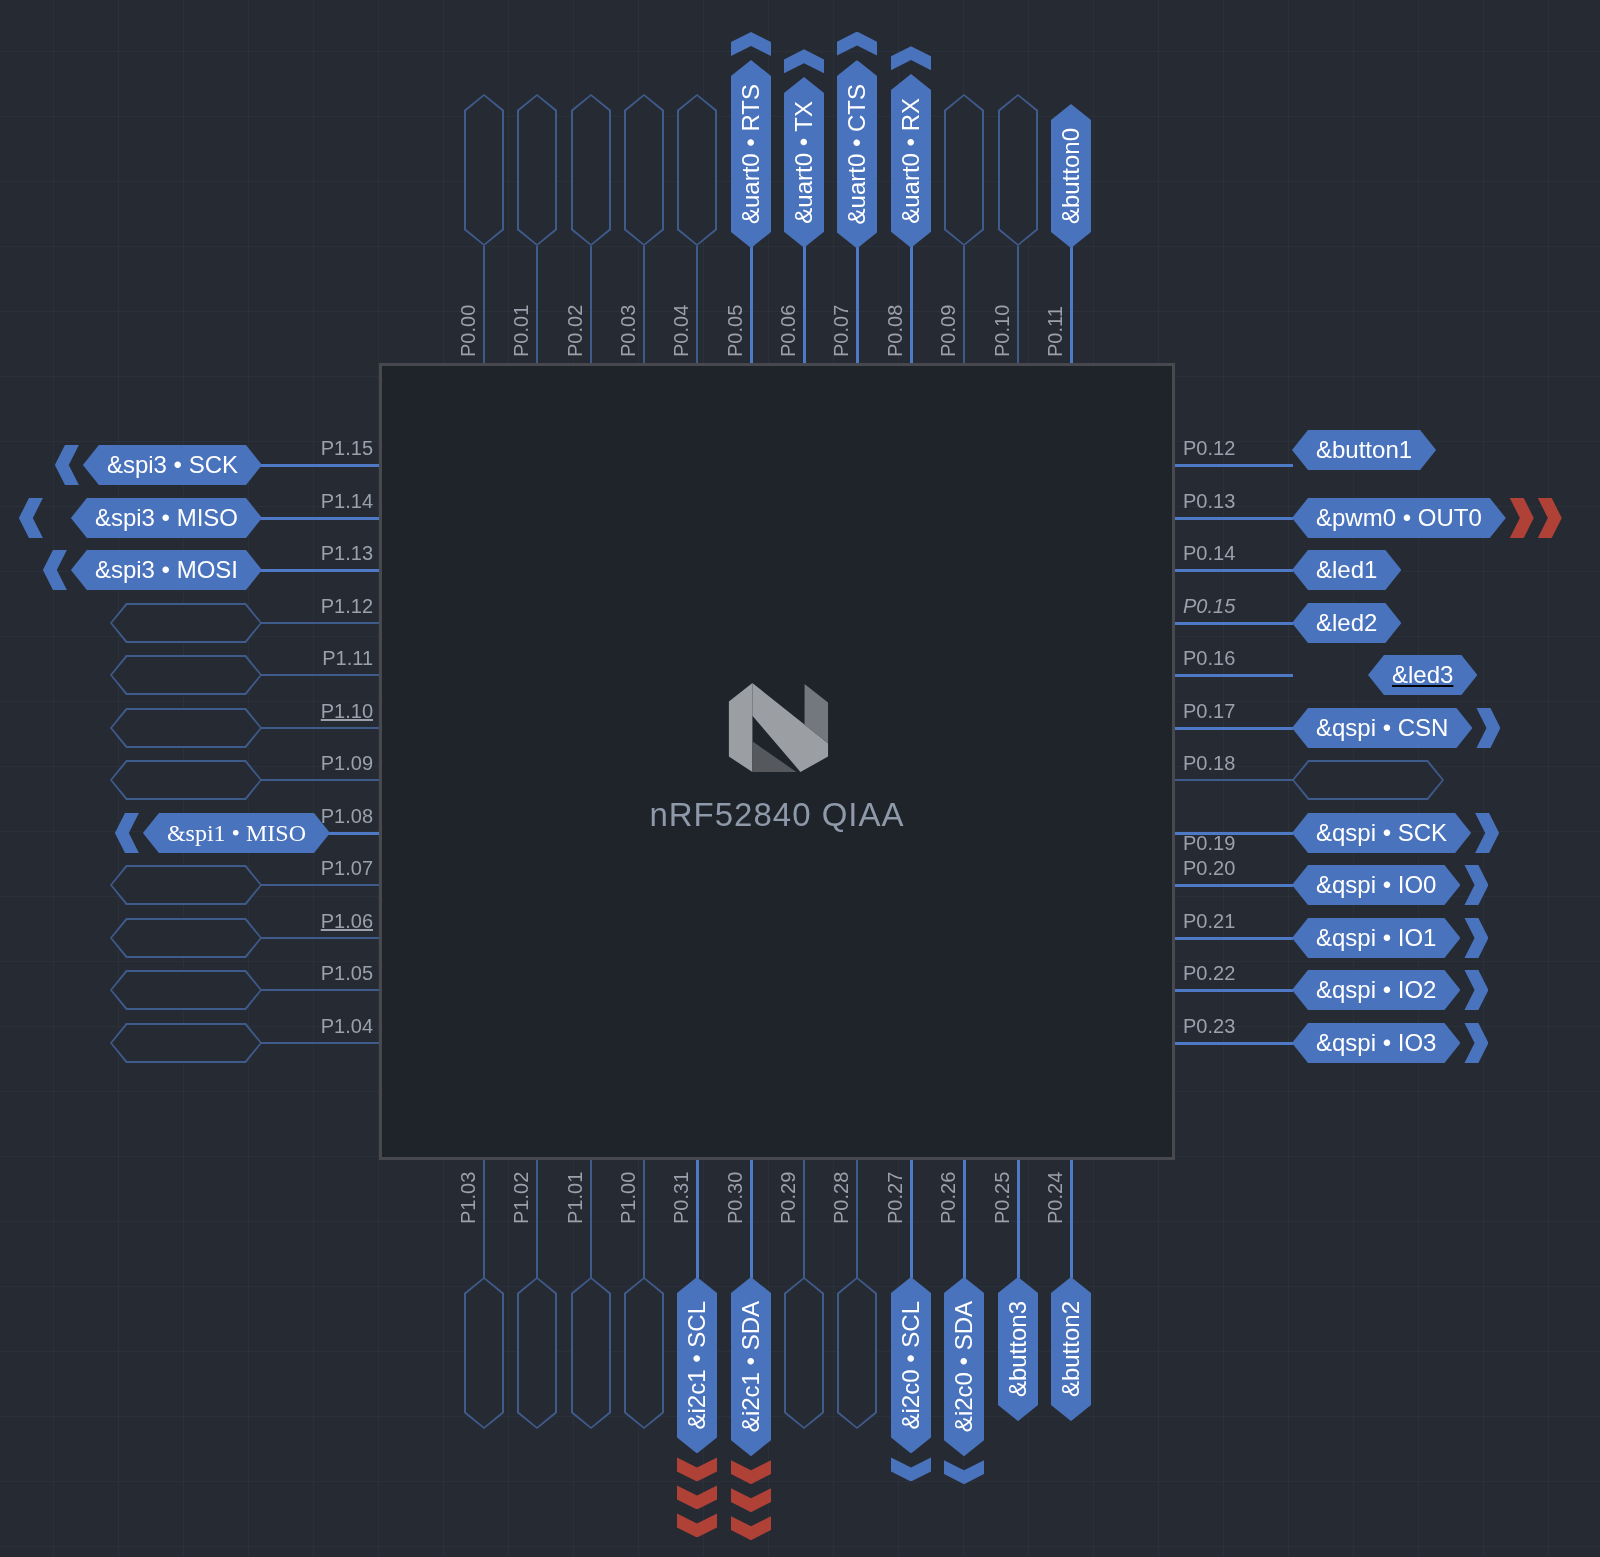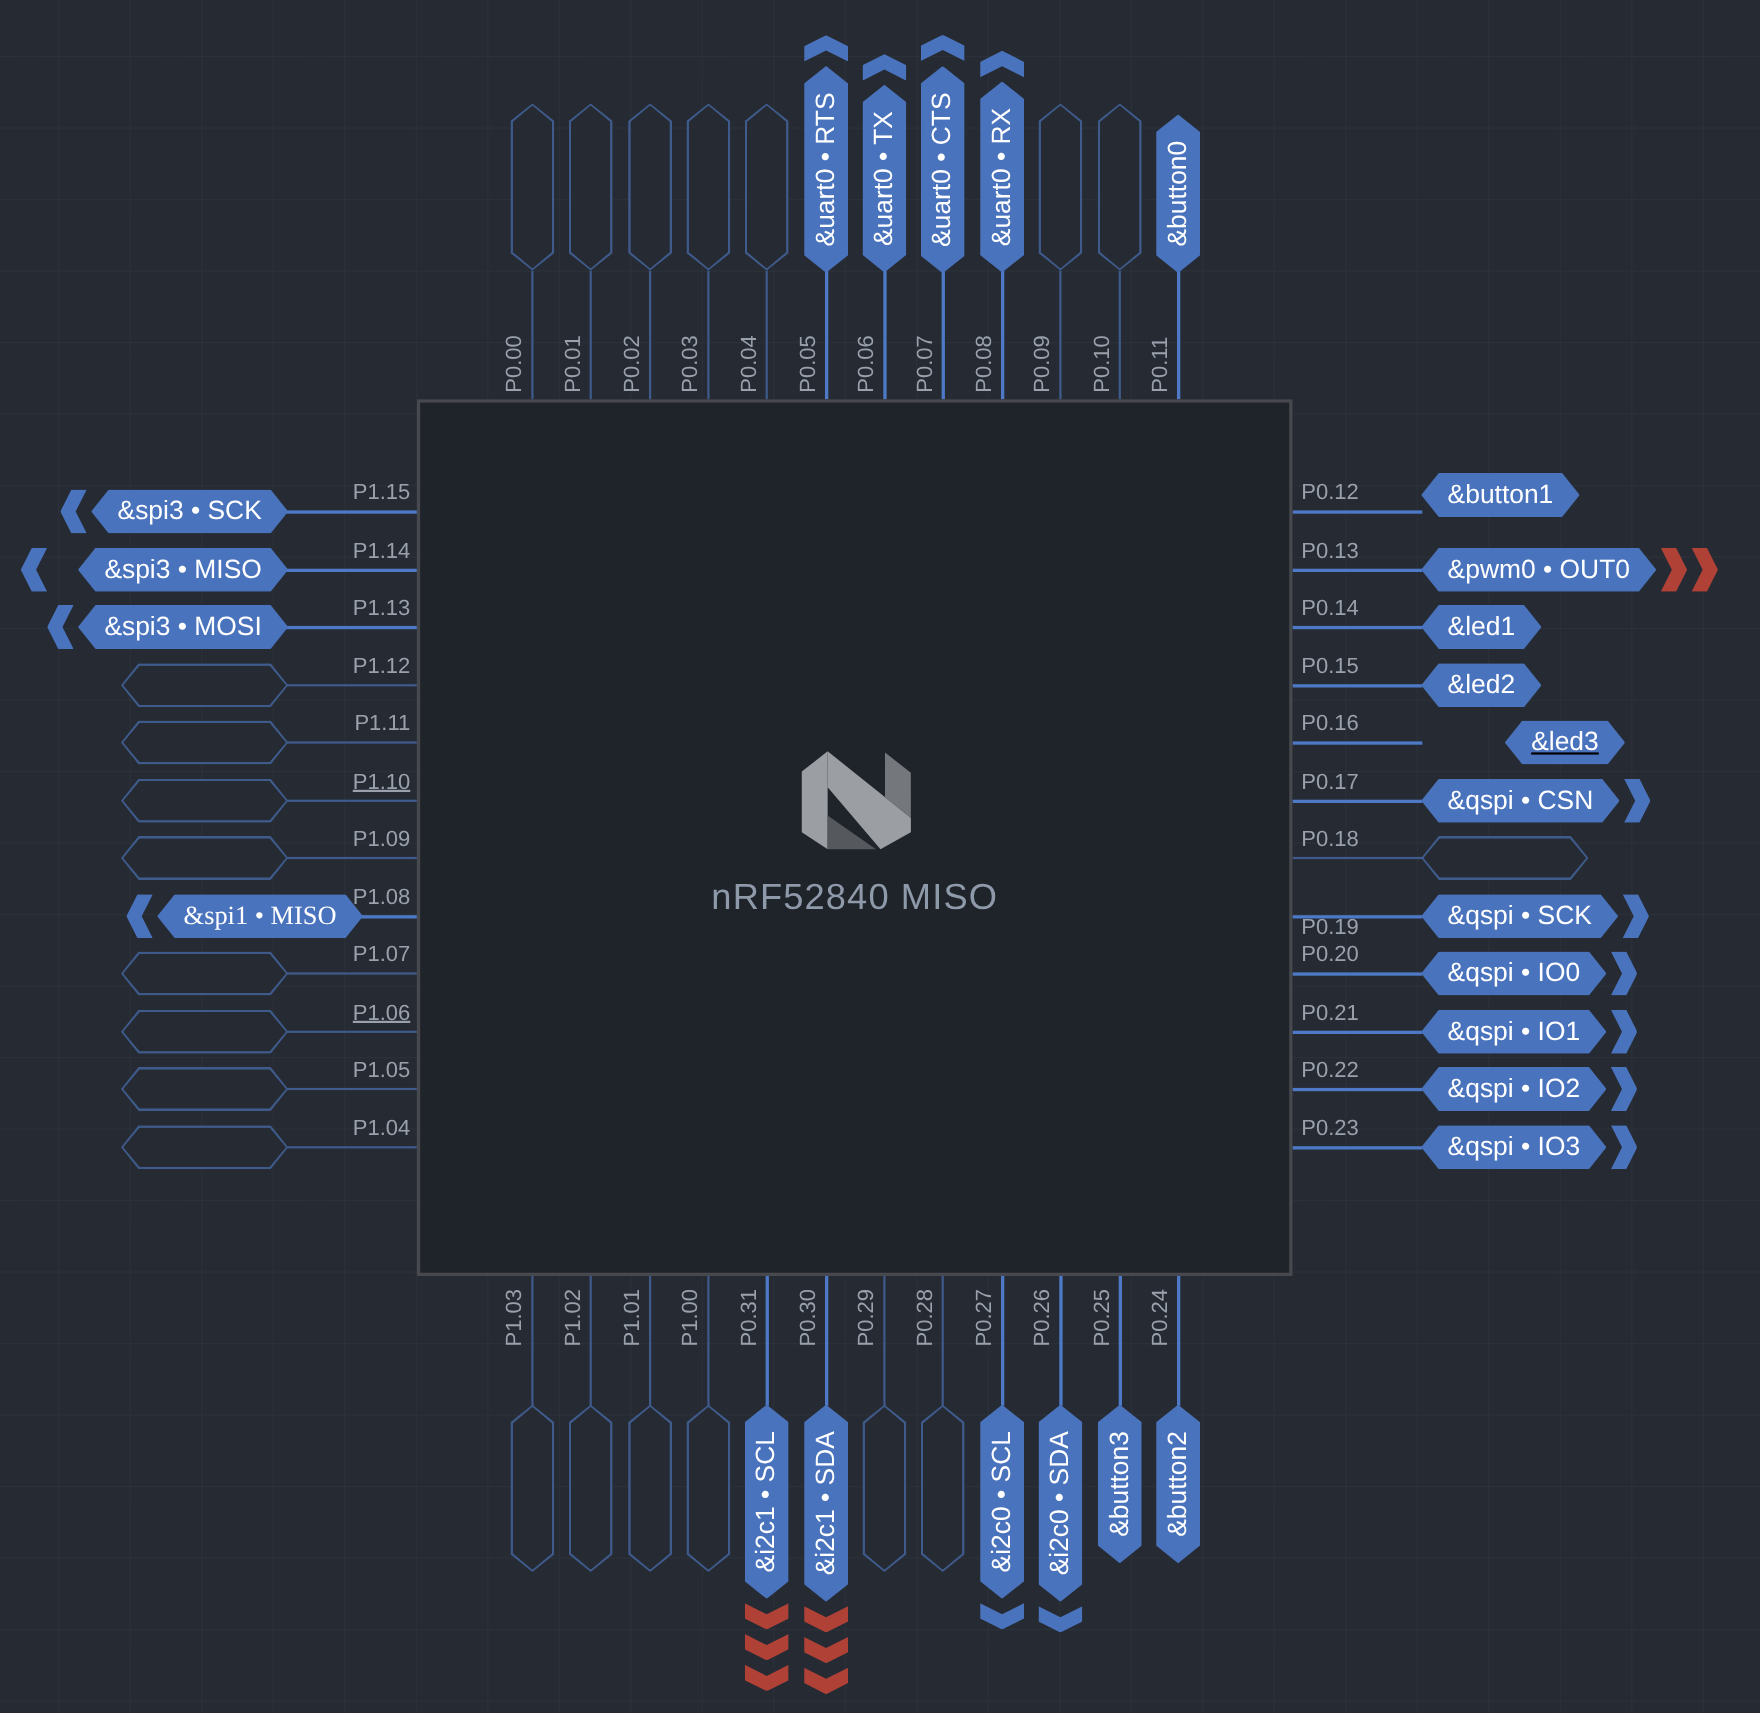--- a/index.html
+++ b/index.html
@@ -270,21 +270,21 @@
         <div class="tagbody hbody">&amp;pwm0 • OUT0</div>
         <div class="band bh b-right red"></div>
         <div class="band bh b-right red"></div>
       </div>
       <div class="stem hz lit" style="left: 1172px; top: 569px; width: 121px;"></div>
       <div class="pname pname-r" style="top: 542px;">P0.14</div>
       <div class="tag row" style="left: 1292px; top: 550px;">
         <div class="tagbody hbody">&amp;led1</div>
       </div>
       <div class="stem hz lit" style="left: 1172px; top: 622px; width: 121px;"></div>
-      <div class="pname pname-r" style="top: 595px;">P0.15</div>
+      <div class="pname pname-r" style="top: 595px; font-style: italic;">P0.15</div>
       <div class="tag row" style="left: 1292px; top: 603px;">
         <div class="tagbody hbody">&amp;led2</div>
       </div>
       <div class="stem hz lit" style="left: 1172px; top: 674px; width: 121px;"></div>
       <div class="pname pname-r" style="top: 647px;">P0.16</div>
       <div class="tag row" style="left: 1368px; top: 655px; text-decoration: underline;">
         <div class="tagbody hbody">&amp;led3</div>
       </div>
       <div class="stem hz lit" style="left: 1172px; top: 727px; width: 121px;"></div>
       <div class="pname pname-r" style="top: 700px;">P0.17</div>
@@ -328,15 +328,15 @@
         <div class="band bh b-right blue"></div>
       </div>
     </div>
   <div class="chip">
     <svg class="logo" width="104" height="92" viewBox="0 0 100 90">
       <polygon fill="#9b9ea3" points="0,19 23,1 23,88 0,73"></polygon>
       <polygon fill="#55585d" points="23,58 66,88 23,88"></polygon>
       <polygon fill="#9b9ea3" points="23,1 97,60 97,73 70,88 23,33"></polygon>
       <polygon fill="#74777c" points="74,2 97,20 97,60 74,42"></polygon>
     </svg>
-    <div class="chip-title">nRF52840 MISO</div>
+    <div class="chip-title">nRF52840 QIAA</div>
   </div>
 </div>
 
 </body></html>

